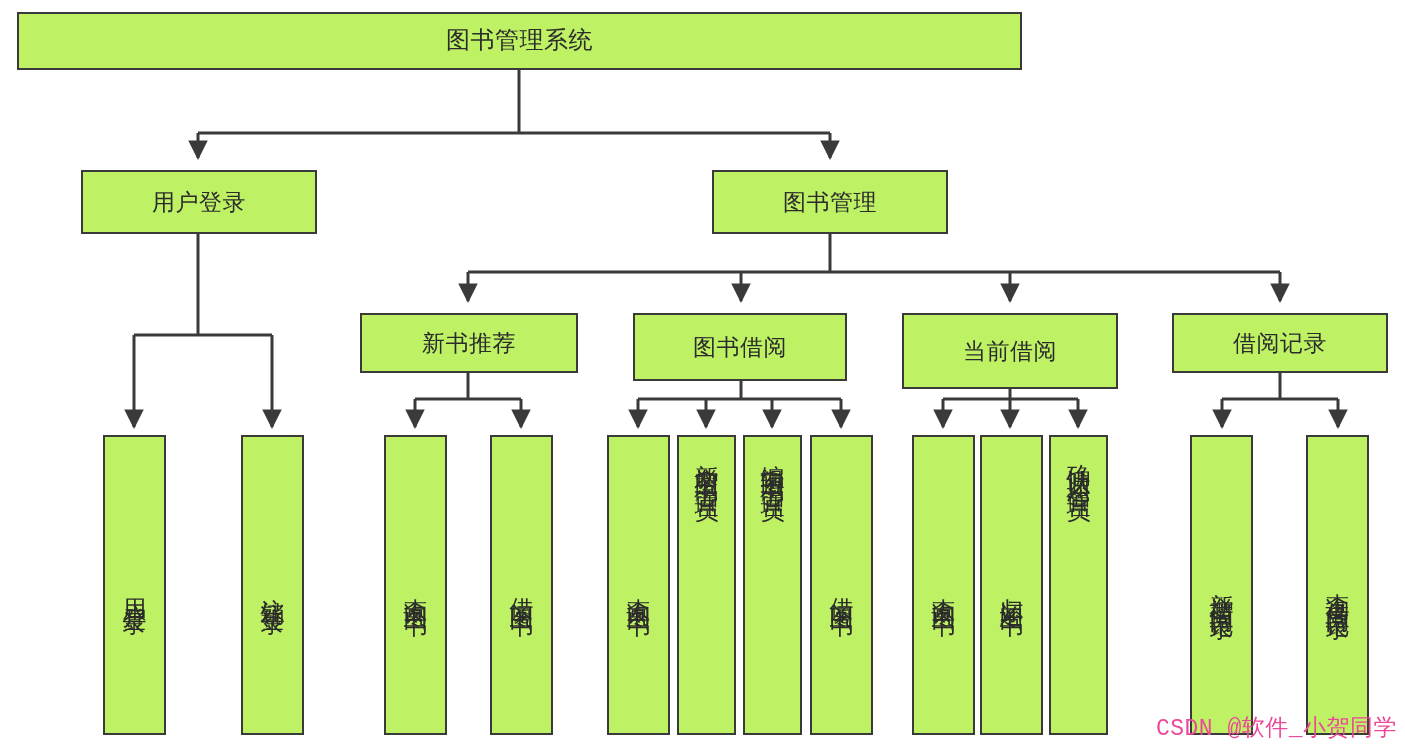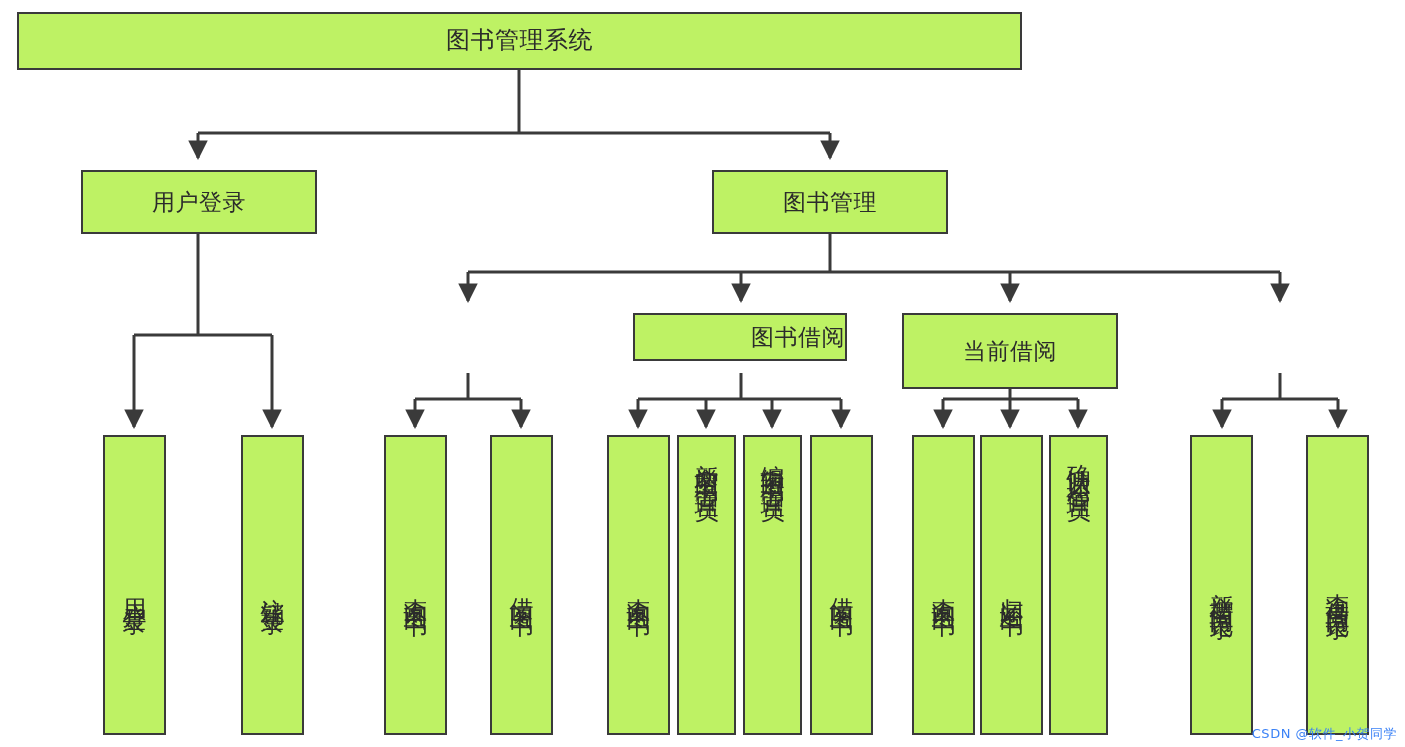--- a/index.html
+++ b/index.html
@@ -60,25 +60,26 @@
     letter-spacing: 5px;
     line-height: 1;
   }
   .node.vert.mid .node-label {
     align-self: center;
   }
   #watermark {
     position: absolute;
     right: 8px;
     bottom: 4px;
-    font-size: 13px;
-    color: #3b82f6;
+    font-size: 23px;
+    color: #ec4899;
     letter-spacing: 0.5px;
     white-space: pre;
     user-select: none;
+    font-family: Liberation Mono, monospace;
   }
 </style>
 </head>
 <body>
 
 <div id="canvas">
 
   <svg id="edges" viewBox="0 0 1405 747" xmlns="http://www.w3.org/2000/svg">
     <defs>
       <marker id="arrow" viewBox="0 0 10 10" refX="9" refY="5" markerWidth="6.5" markerHeight="6.5" orient="auto-start-reverse">
@@ -134,29 +135,35 @@
   </div>
 
   <div class="node horiz" style="left:81px; top:170px; width:236px; height:64px;">
     <span class="node-label">用户登录</span>
   </div>
 
   <div class="node horiz" style="left:712px; top:170px; width:236px; height:64px;">
     <span class="node-label">图书管理</span>
   </div>
 
-
-  <div class="node horiz" style="left:633px; top:313px; width:214px; height:48px;justify-content:flex-end;">
+  <div class="node horiz" style="left:360px; top:313px; width:218px; height:60px;">
+    <span class="node-label">新书推荐</span>
+  </div>
+
+  <div class="node horiz" style="left:633px; top:313px; width:214px; height:68px;">
     <span class="node-label">图书借阅</span>
   </div>
 
   <div class="node horiz" style="left:902px; top:313px; width:216px; height:76px;">
     <span class="node-label">当前借阅</span>
   </div>
 
+  <div class="node horiz" style="left:1172px; top:313px; width:216px; height:60px;">
+    <span class="node-label">借阅记录</span>
+  </div>
 
   <div class="node vert mid" style="left:103px; top:435px; width:63px; height:300px;">
     <span class="node-label">用户登录</span>
   </div>
 
   <div class="node vert mid" style="left:241px; top:435px; width:63px; height:300px;">
     <span class="node-label">注销登录</span>
   </div>
 
   <div class="node vert mid" style="left:384px; top:435px; width:63px; height:300px;">

